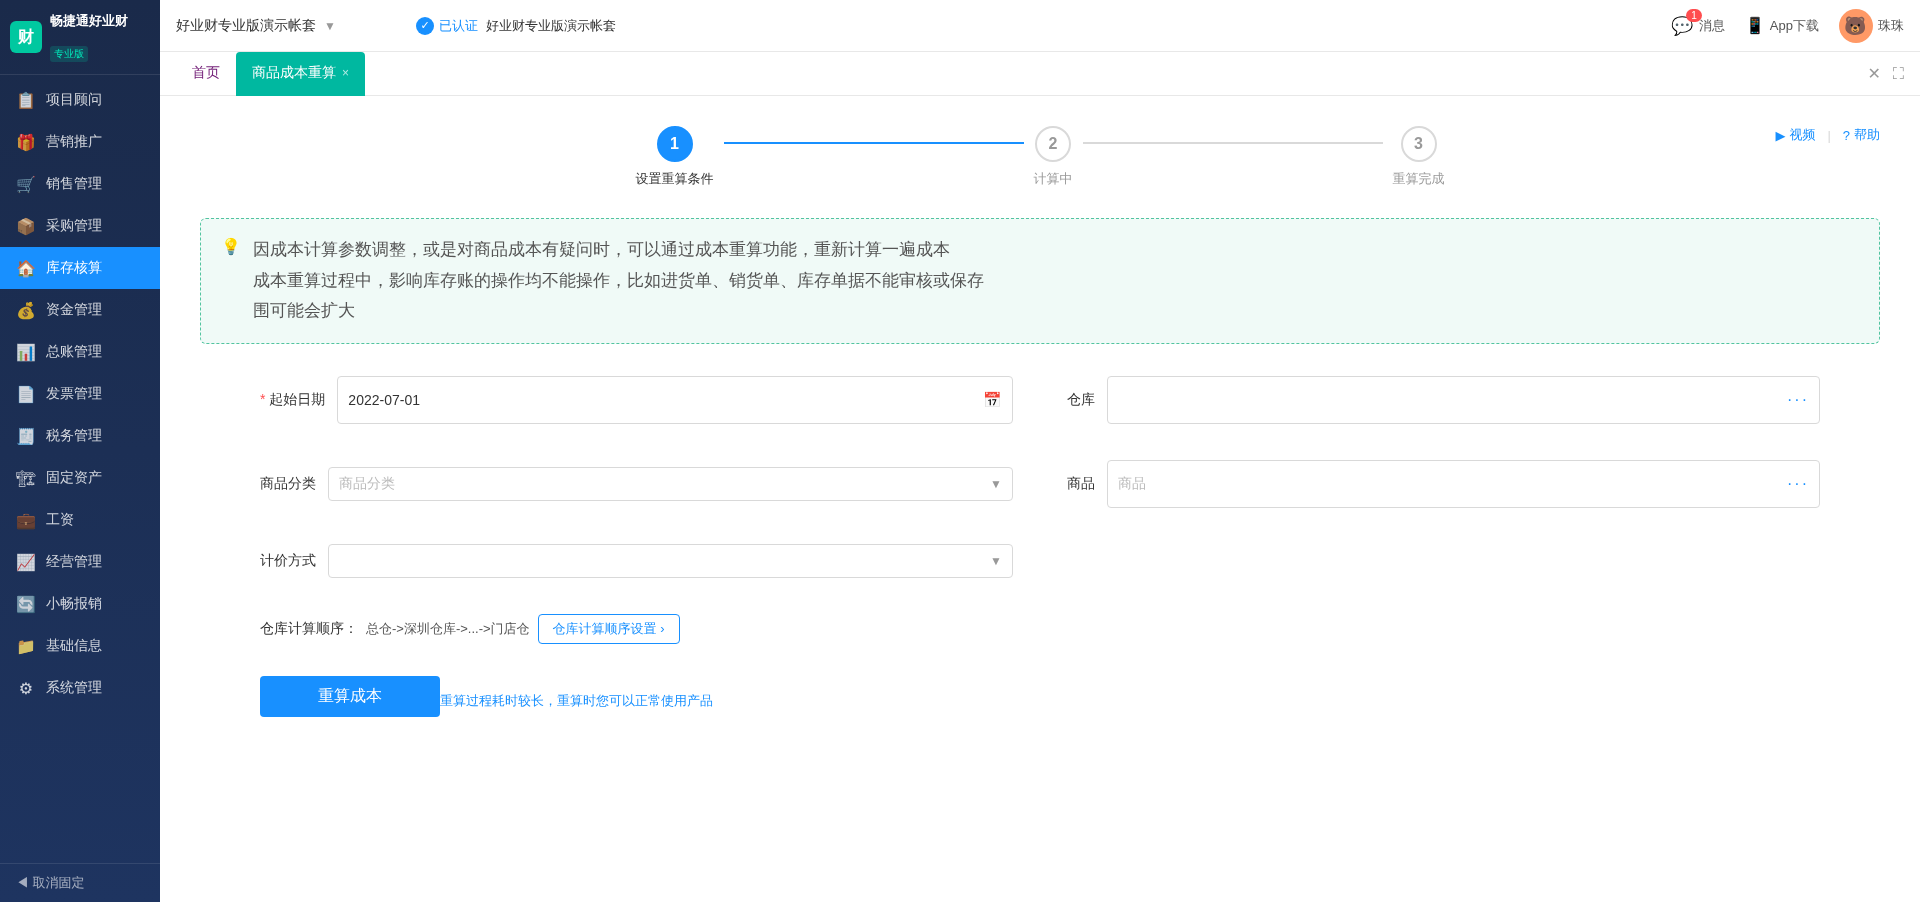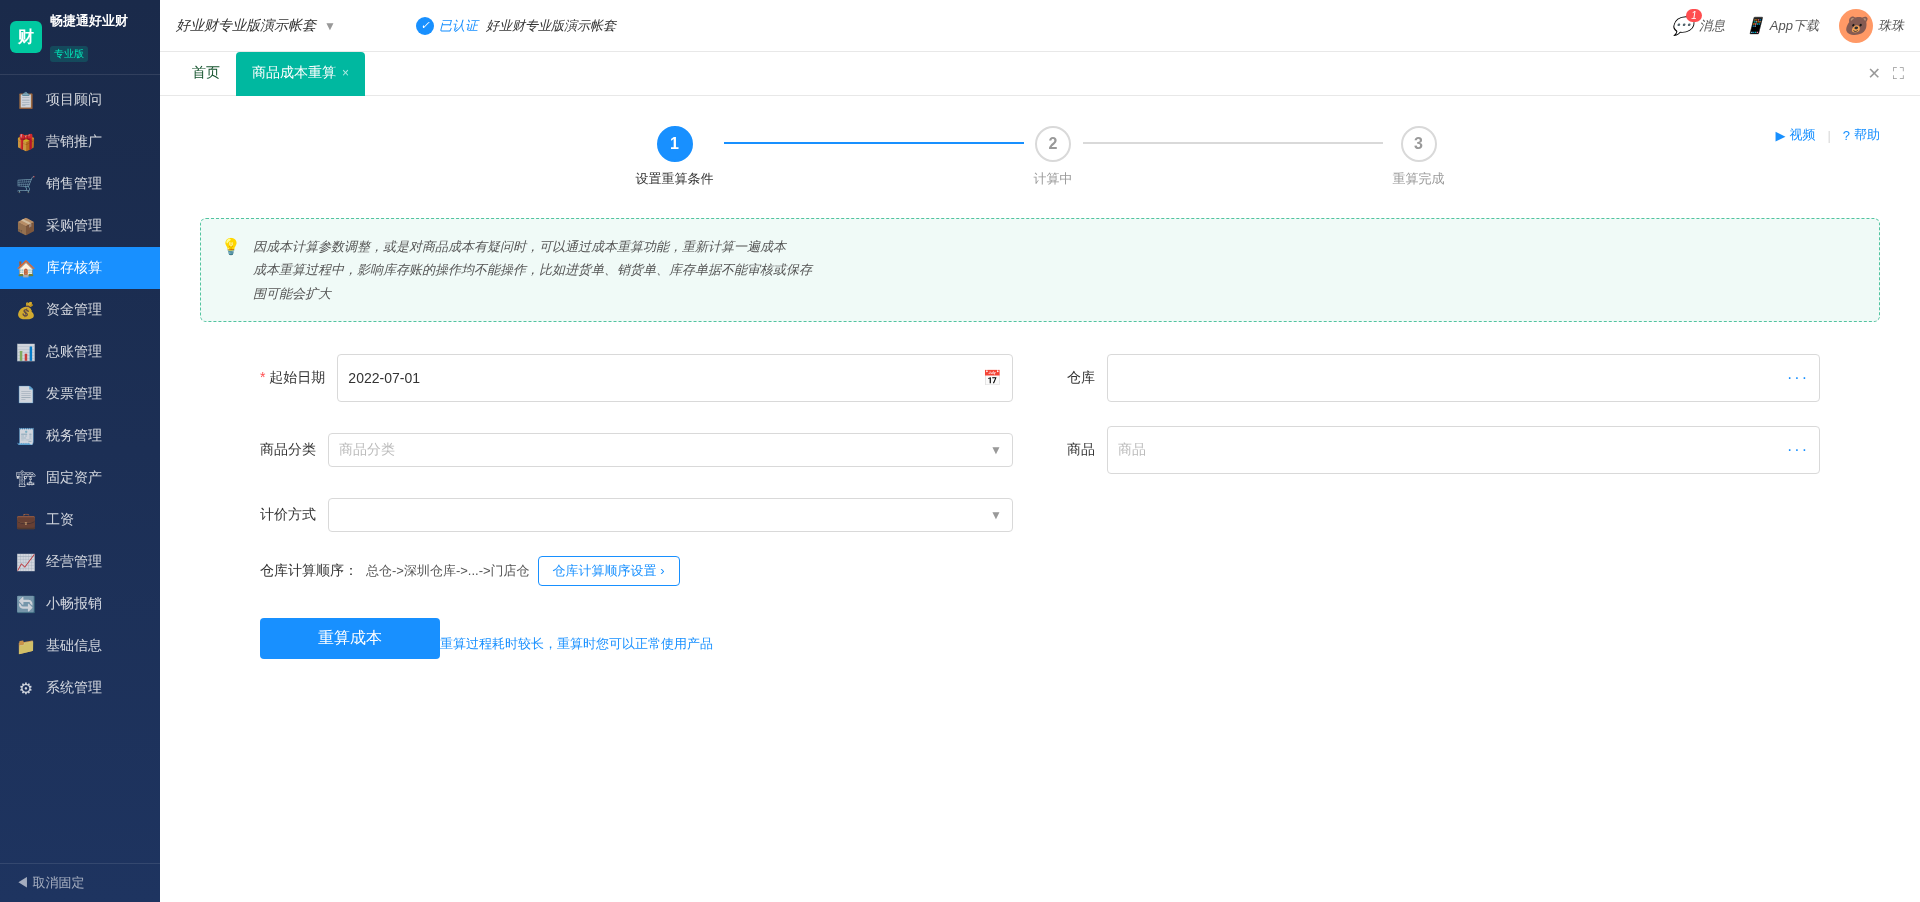--- a/index.html
+++ b/index.html
@@ -90,21 +90,20 @@
 
     
     .header {
       background: white;
       height: 52px;
       display: flex;
       align-items: center;
       padding: 0 16px;
       border-bottom: 1px solid #e8e8e8;
       box-shadow: 0 1px 4px rgba(0,0,0,0.08);
-      font-style: italic;
     }
     .header-account {
       display: flex;
       align-items: center;
       min-width: 220px;
     }
     .header-account-select {
       display: flex;
       align-items: center;
       color: #333;
@@ -186,21 +185,21 @@
       padding: 0 16px;
       border-bottom: 1px solid #e8e8e8;
       height: 44px;
     }
     .tab {
       display: flex;
       align-items: center;
       padding: 0 16px;
       height: 44px;
       cursor: pointer;
-      color: #14532d;
+      color: #701a75;
       font-size: 14px;
       border-bottom: 2px solid transparent;
     }
     .tab.active {
       background: #00b8a0;
       color: white;
       border-radius: 4px 4px 0 0;
       border-bottom: 2px solid #00b8a0;
     }
     .tab-close {
@@ -305,33 +304,32 @@
       gap: 12px;
     }
     .info-box-icon {
       color: #f5a623;
       font-size: 16px;
       margin-top: 2px;
       flex-shrink: 0;
     }
     .info-box-text {
       color: #555;
-      font-size: 13px;
+      font-size: 17px;
       line-height: 1.8;
-      font-style: italic;
     }
 
     
     .form-section {
       padding: 0 60px;
     }
     .form-row {
       display: flex;
       align-items: center;
-      margin-bottom: 24px;
+      margin-bottom: 36px;
       gap: 54px;
     }
     .form-field {
       display: flex;
       align-items: center;
       flex: 1;
     }
     .form-label {
       color: #333;
       font-size: 14px;

